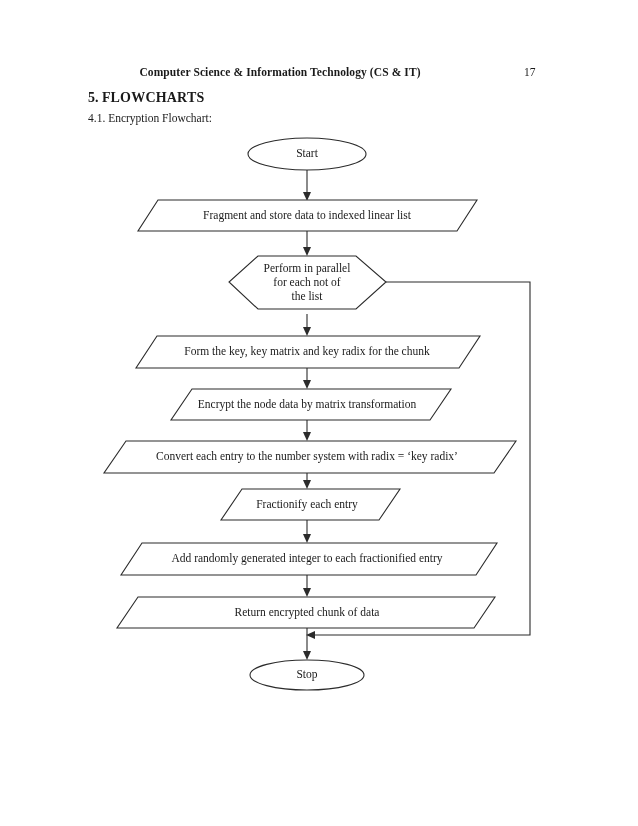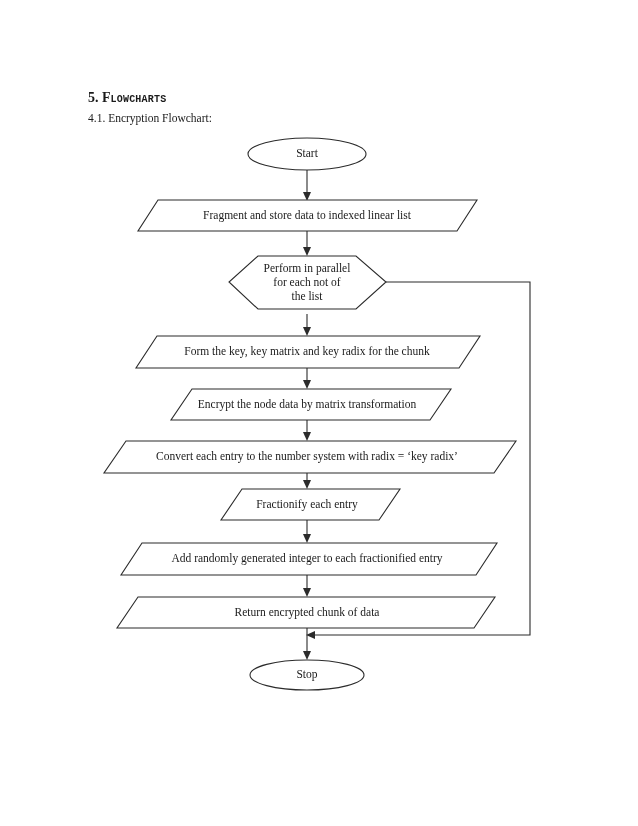--- a/index.html
+++ b/index.html
@@ -54,23 +54,22 @@
     position: absolute;
     left: 88px;
     top: 90px;
     font-size: 14px;
     font-weight: 700;
     white-space: nowrap;
   }
   .section-heading .num { font-size: 14px; }
   .section-heading .caps-first { font-size: 14px; }
   .section-heading .caps-rest {
-    font-size: 10px;
+    font-size: 14px;
     letter-spacing: 0.2px;
-    font-family: Liberation Mono, monospace;
   }
   .subsection-heading {
     position: absolute;
     left: 88px;
     top: 112px;
     font-size: 11.5px;
     font-weight: 400;
     white-space: nowrap;
   }
 
@@ -107,20 +106,24 @@
     fill: #1a1a1a;
     text-anchor: middle;
     dominant-baseline: middle;
   }
 </style>
 </head>
 <body>
 
 <div class="page">
 
+  <div class="running-header">
+    <div class="header-title">Computer Science &amp; Information Technology (CS &amp; IT)</div>
+    <div class="header-page-number">17</div>
+  </div>
 
   <div class="section-heading">
     <span class="num">5.</span><span>&nbsp;</span><span class="caps-first">F</span><span class="caps-rest">LOWCHARTS</span>
   </div>
 
   <div class="subsection-heading">4.1. Encryption Flowchart:</div>
 
   <div class="flowchart">
     <svg viewBox="0 0 638 826" xmlns="http://www.w3.org/2000/svg">
 

